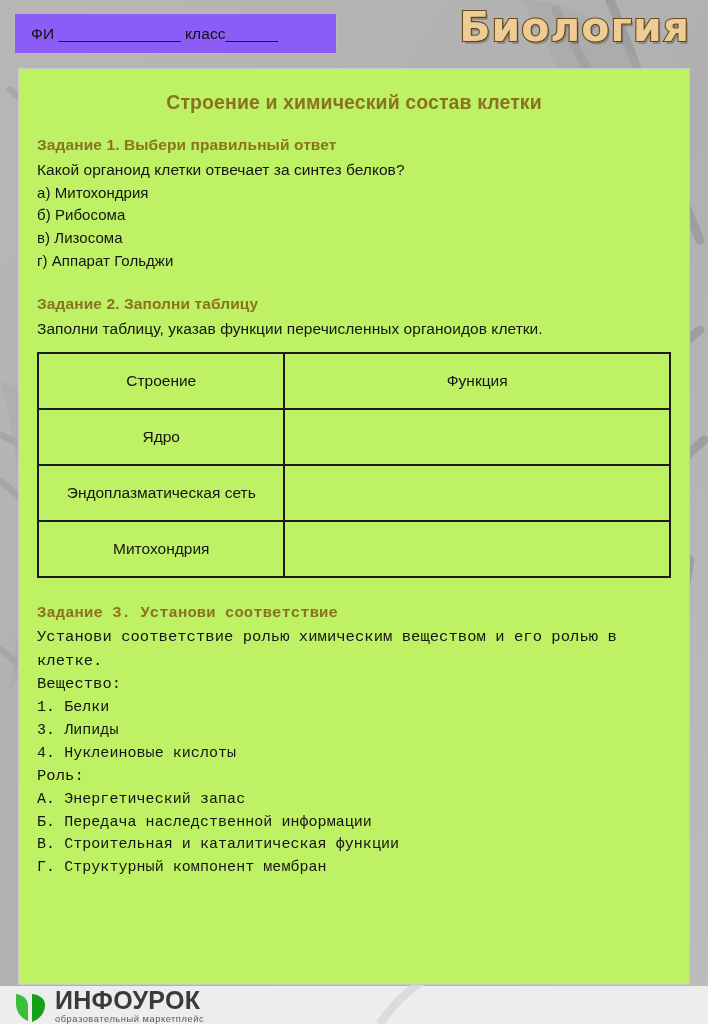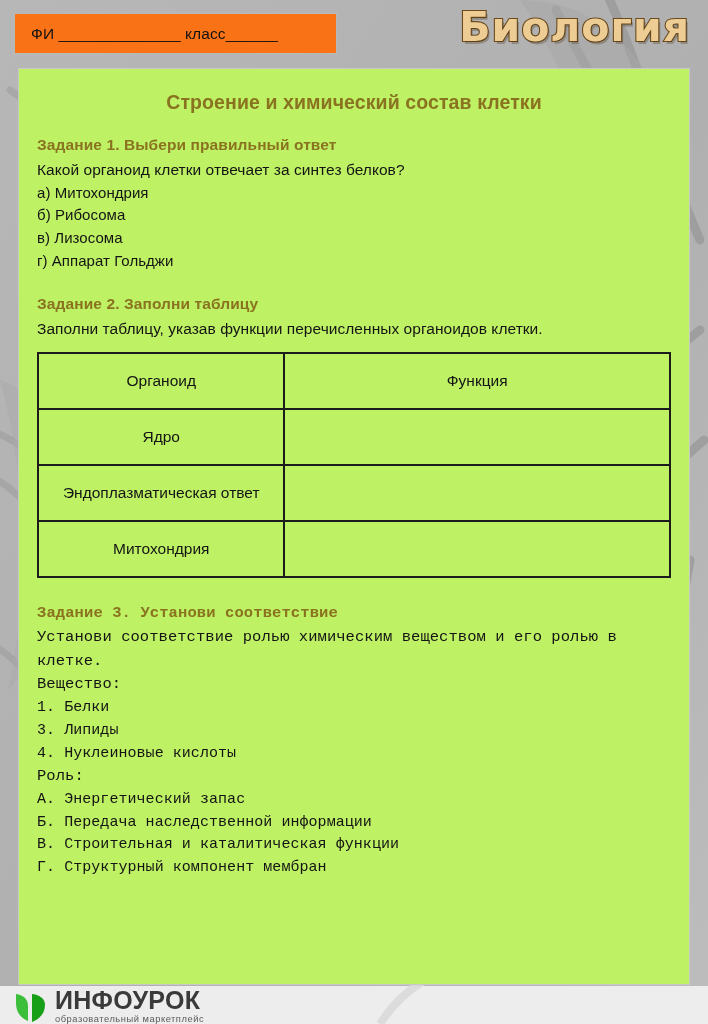--- a/index.html
+++ b/index.html
@@ -29,21 +29,21 @@
     position: absolute;
     left: 0; top: 0;
     width: 708px; height: 66px;
     z-index: 2;
   }
 
   #name-box {
     position: absolute;
     left: 14px; top: 13px;
     width: 323px; height: 41px;
-    background: #f97316;
+    background: #8b5cf6;
     border: 1px solid #b9b9b9;
     box-sizing: border-box;
     display: flex;
     align-items: center;
   }
   #name-box .nb-text {
     font-size: 15.5px;
     color: #111;
     padding-left: 16px;
     letter-spacing: .1px;
@@ -235,31 +235,31 @@
     <p class="task-heading">Задание 2. Заполни таблицу</p>
     <p class="task-line">Заполни таблицу, указав функции перечисленных органоидов клетки.</p>
 
     <table id="organelle-table">
       <colgroup>
         <col class="c-organelle">
         <col class="c-function">
       </colgroup>
       <thead>
         <tr>
-          <th>Органоид</th>
+          <th>Строение</th>
           <th>Функция</th>
         </tr>
       </thead>
       <tbody>
         <tr>
           <td>Ядро</td>
           <td></td>
         </tr>
         <tr>
-          <td>Эндоплазматическая ответ</td>
+          <td>Эндоплазматическая сеть</td>
           <td></td>
         </tr>
         <tr>
           <td>Митохондрия</td>
           <td></td>
         </tr>
       </tbody>
     </table>
   </section>
 

